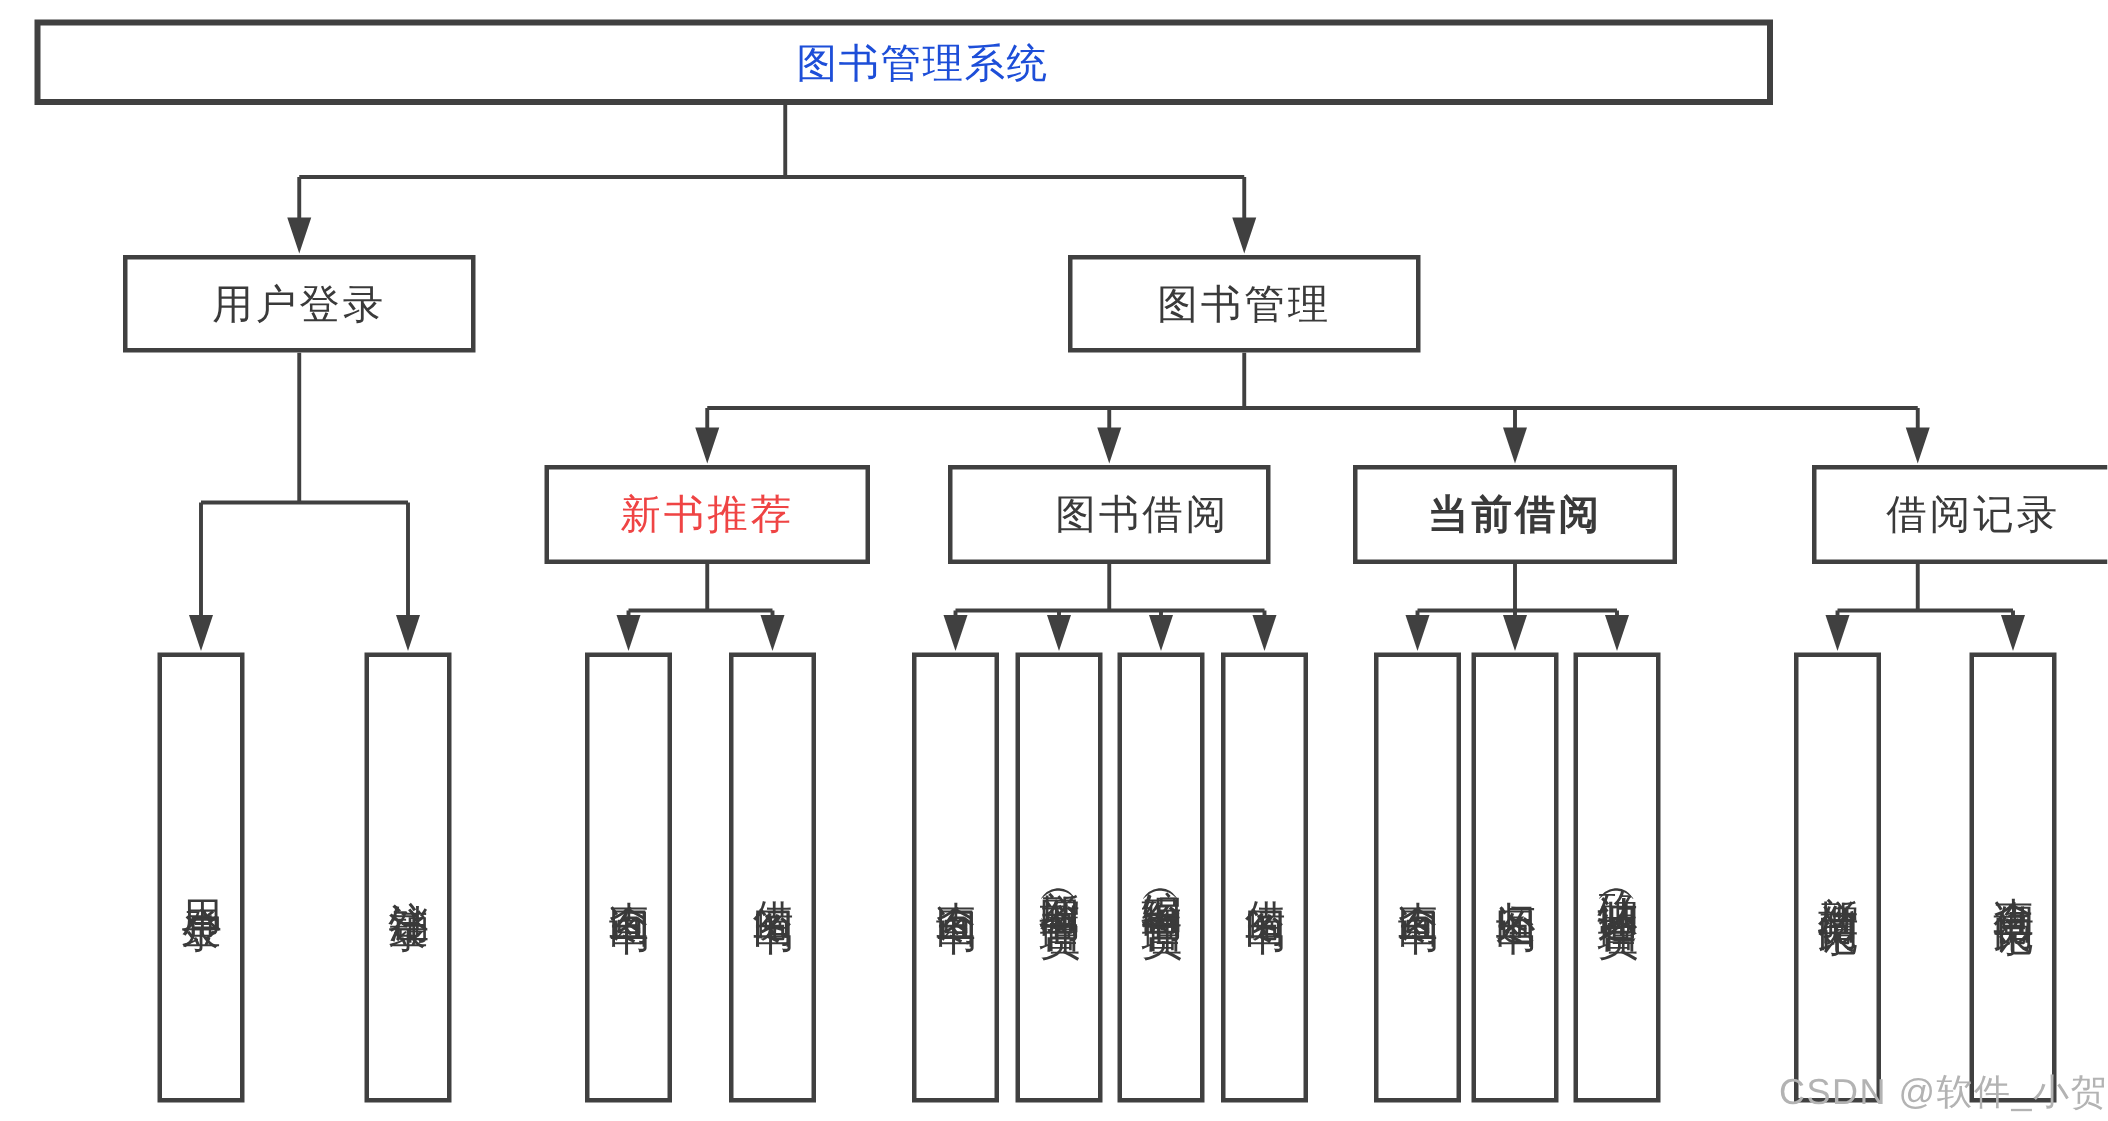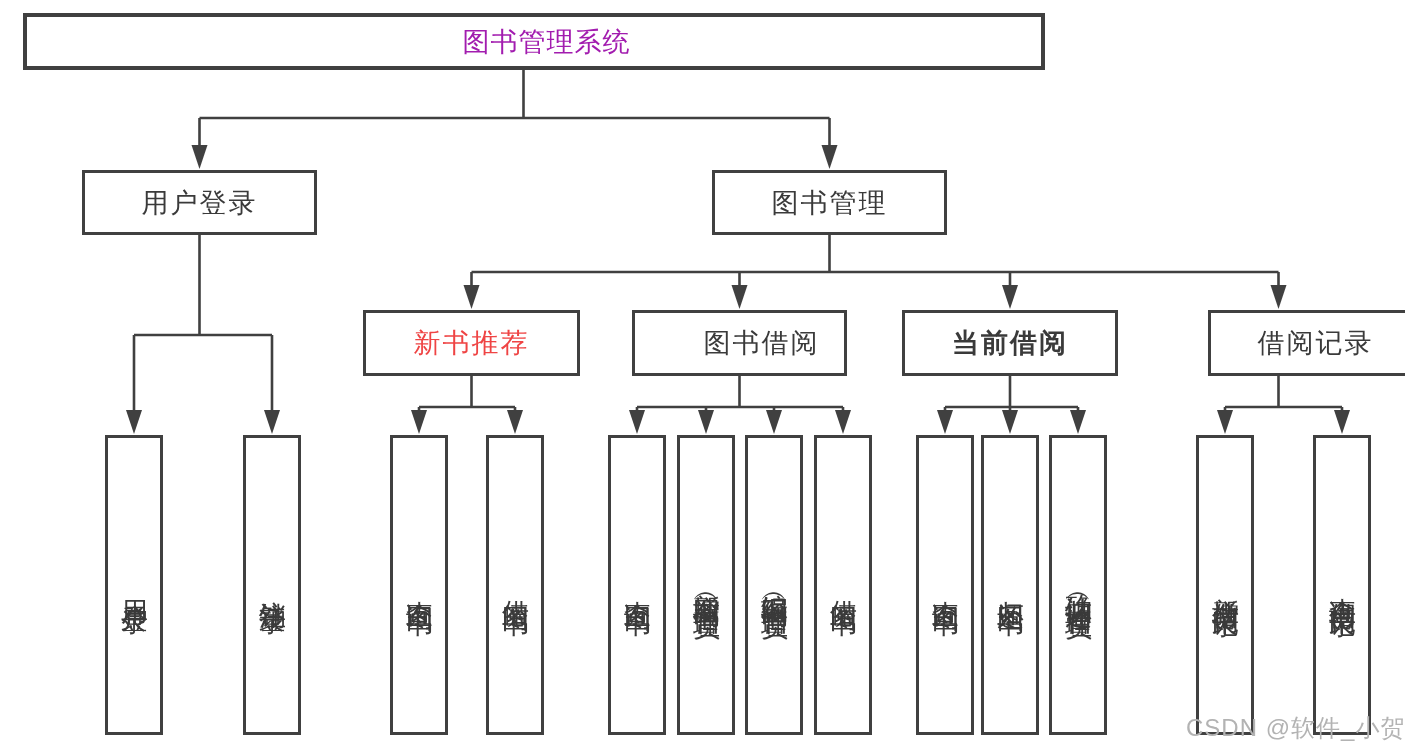--- a/index.html
+++ b/index.html
@@ -79,21 +79,21 @@
       <polygon points="835,410 851,410 843,434" fill="#404040"></polygon>
       <path d="M1010 376 L1010 407 M945 407 L1078 407 M945 407 L945 421 M1010 407 L1010 421 M1078 407 L1078 421" fill="none" stroke="#404040" stroke-width="2.6"></path>
       <polygon points="937,410 953,410 945,434" fill="#404040"></polygon>
       <polygon points="1002,410 1018,410 1010,434" fill="#404040"></polygon>
       <polygon points="1070,410 1086,410 1078,434" fill="#404040"></polygon>
       <path d="M1278.5 376 L1278.5 407 M1225 407 L1342 407 M1225 407 L1225 421 M1342 407 L1342 421" fill="none" stroke="#404040" stroke-width="2.6"></path>
       <polygon points="1217,410 1233,410 1225,434" fill="#404040"></polygon>
       <polygon points="1334,410 1350,410 1342,434" fill="#404040"></polygon>
     </svg>
   <div id="nodes">
-      <div class="node h root" style="left: 23px; top: 13px; width: 1022px; height: 57px; border-color: rgb(64, 64, 64); color: #a21caf; padding-left: 25px;">图书管理系统</div>
+      <div class="node h root" style="left: 23px; top: 13px; width: 1159px; height: 57px; border-color: rgb(64, 64, 64); color: #1d4ed8; padding-left: 25px;">图书管理系统</div>
       <div class="node h" style="left: 82px; top: 170px; width: 235px; height: 65px; border-color: rgb(64, 64, 64); color: rgb(58, 58, 58);">用户登录</div>
       <div class="node h" style="left: 712px; top: 170px; width: 235px; height: 65px; border-color: rgb(64, 64, 64); color: rgb(58, 58, 58);">图书管理</div>
       <div class="node h" style="left: 363px; top: 310px; width: 217px; height: 66px; border-color: rgb(64, 64, 64); color: #ef4444;">新书推荐</div>
       <div class="node h" style="left: 632px; top: 310px; width: 215px; height: 66px; border-color: rgb(64, 64, 64); color: rgb(58, 58, 58); padding-left: 44px;">图书借阅</div>
       <div class="node h" style="left: 902px; top: 310px; width: 216px; height: 66px; border-color: rgb(64, 64, 64); color: rgb(58, 58, 58); font-weight: bold;">当前借阅</div>
       <div class="node h" style="left: 1171px; top: 310px; width: 215px; height: 66px; border-color: rgb(64, 64, 64); color: rgb(58, 58, 58); margin-left: 37px;">借阅记录</div>
       <div class="node v" style="left: 105px; top: 435px; width: 58px; height: 300px; border-color: rgb(64, 64, 64); color: rgb(58, 58, 58);">用户登录</div>
       <div class="node v" style="left: 243px; top: 435px; width: 58px; height: 300px; border-color: rgb(64, 64, 64); color: rgb(58, 58, 58);">注销登录</div>
       <div class="node v" style="left: 390px; top: 435px; width: 58px; height: 300px; border-color: rgb(64, 64, 64); color: rgb(58, 58, 58);">查询图书</div>
       <div class="node v" style="left: 486px; top: 435px; width: 58px; height: 300px; border-color: rgb(64, 64, 64); color: rgb(58, 58, 58);">借阅图书</div>

